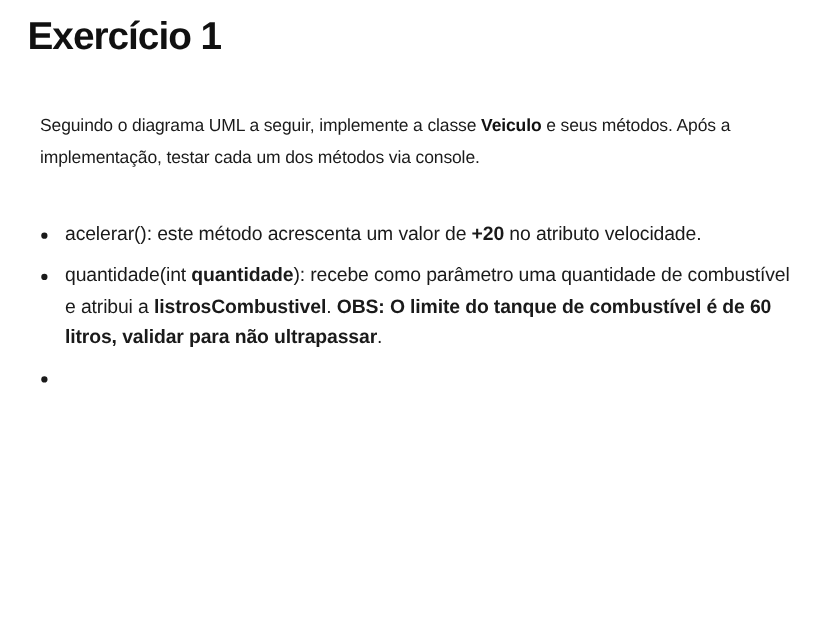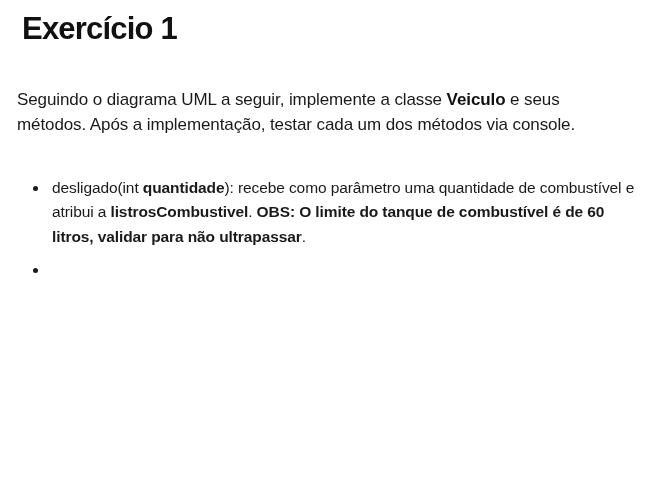--- a/index.html
+++ b/index.html
@@ -21,25 +21,25 @@
       top: 8px;
       margin: 0;
       font-size: 31px;
       font-weight: bold;
       letter-spacing: -0.8px;
       color: #111111;
       line-height: 42px;
     }
     .intro {
       position: absolute;
-      left: 17px;
+      left: 32px;
       top: 88px;
       width: 610px;
       margin: 0;
-      font-size: 17px;
+      font-size: 14px;
       line-height: 24.5px;
       letter-spacing: -0.1px;
     }
     .intro b { color: #111; }
     .list {
       position: absolute;
       left: 0;
       top: 176px;
       width: 640px;
       margin: 0;
@@ -68,18 +68,22 @@
 </head>
 <body>
 
 <h1 class="title">Exercício 1</h1>
 
 <p class="intro"><span>Seguindo o diagrama UML a seguir, implemente a classe </span><b>Veiculo</b><span> e seus métodos. Após a implementação, testar cada um dos métodos via console.</span></p>
 
 <ul class="list">
   <li class="item">
     <span class="bullet"></span>
-    <span>desligado(int </span><b>quantidade</b><span>): recebe como parâmetro uma quantidade de combustível e atribui a </span><b>listrosCombustivel</b><span>. </span><b>OBS: O limite do tanque de combustível é de 60 litros, validar para não ultrapassar</b><span>.</span>
+    <span>acelerar(): este método acrescenta um valor de </span><b>+20</b><span> no atributo velocidade.</span>
+  </li>
+  <li class="item">
+    <span class="bullet"></span>
+    <span>quantidade(int </span><b>quantidade</b><span>): recebe como parâmetro uma quantidade de combustível e atribui a </span><b>listrosCombustivel</b><span>. </span><b>OBS: O limite do tanque de combustível é de 60 litros, validar para não ultrapassar</b><span>.</span>
   </li>
   <li class="item">
     <span class="bullet"></span>
   </li>
 </ul>
 
 </body></html>

